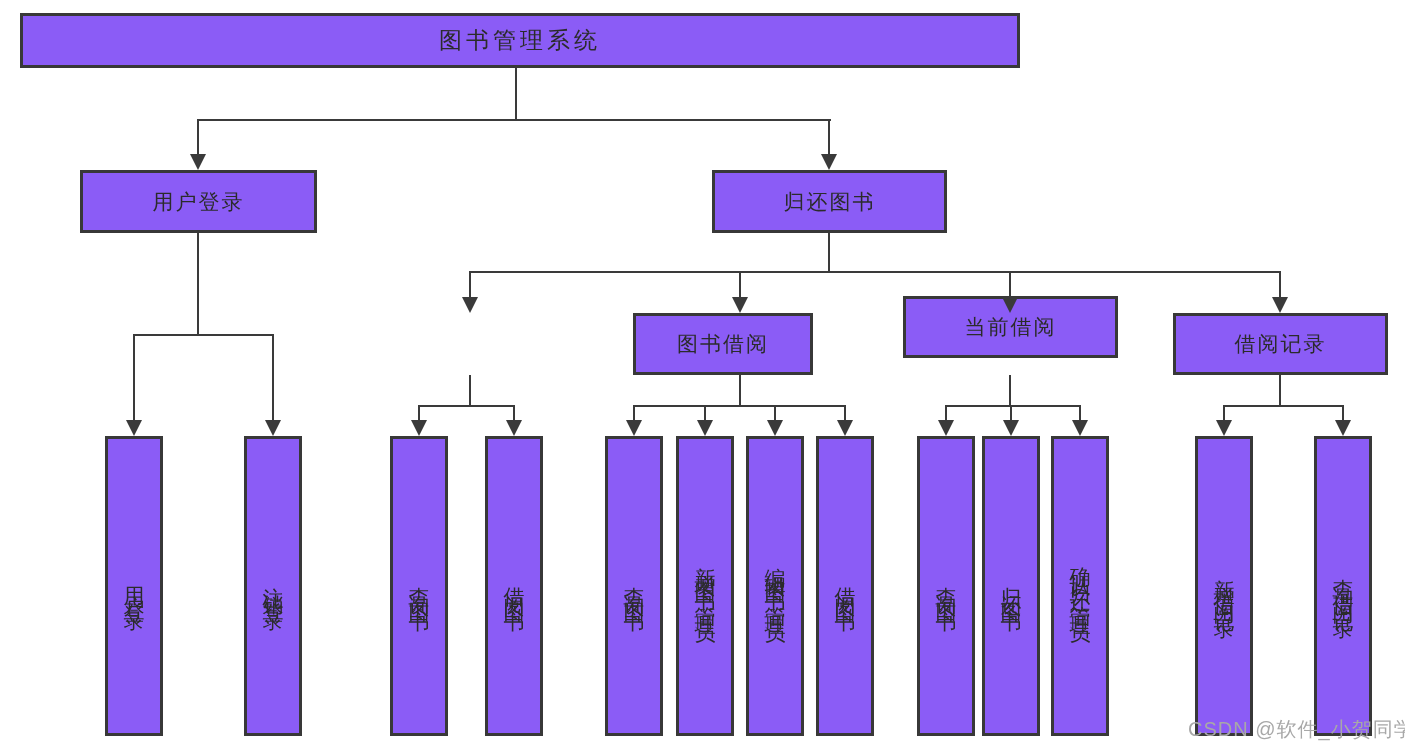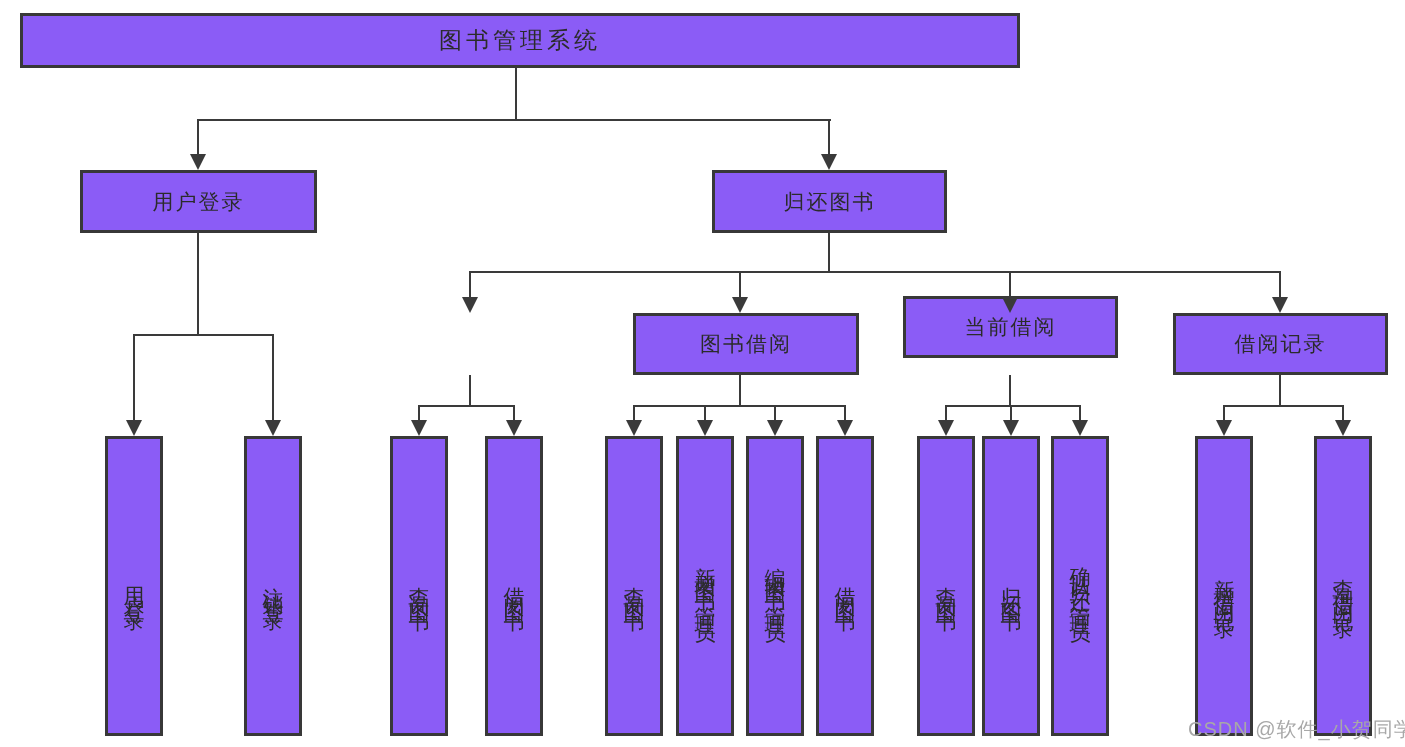--- a/index.html
+++ b/index.html
@@ -75,21 +75,21 @@
 
 <div id="stage">
 
   <div class="box root-box" style="left:20px; top:13px; width:1000px; height:55px;">图书管理系统</div>
 
   <div class="box" style="left:80px; top:170px; width:237px; height:63px;">用户登录</div>
 
   <div class="box" style="left:712px; top:170px; width:235px; height:63px;">归还图书</div>
 
 
-  <div class="box" style="left:633px; top:313px; width:226px; height:62px;">图书借阅</div>
+  <div class="box" style="left:633px; top:313px; width:180px; height:62px;">图书借阅</div>
 
   <div class="box" style="left:903px; top:296px; width:215px; height:62px;">当前借阅</div>
 
   <div class="box" style="left:1173px; top:313px; width:215px; height:62px;">借阅记录</div>
 
   <div class="box leaf" style="left:105px; top:436px; width:58px; height:300px;">用户登录</div>
   <div class="box leaf" style="left:244px; top:436px; width:58px; height:300px;">注销登录</div>
 
   <div class="box leaf" style="left:390px; top:436px; width:58px; height:300px;">查询图书</div>
   <div class="box leaf" style="left:485px; top:436px; width:58px; height:300px;">借阅图书</div>

